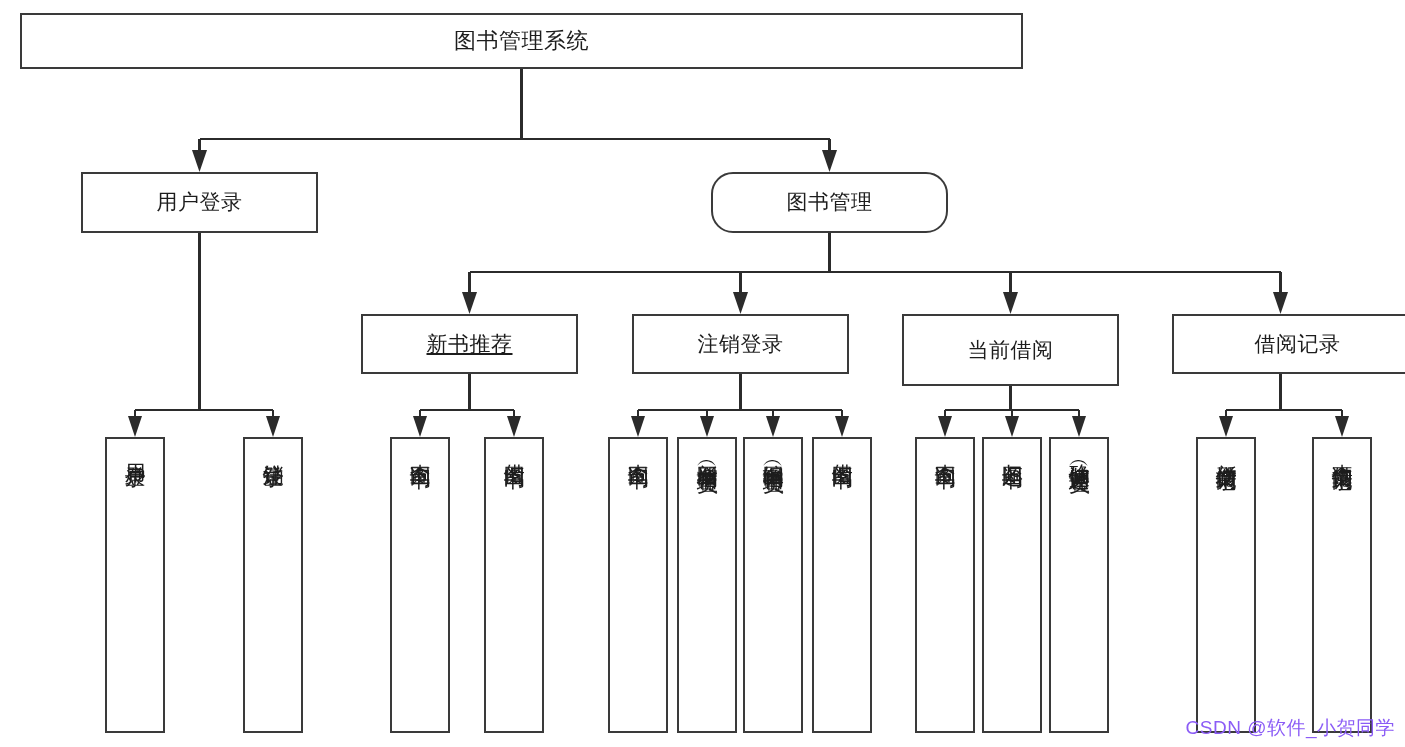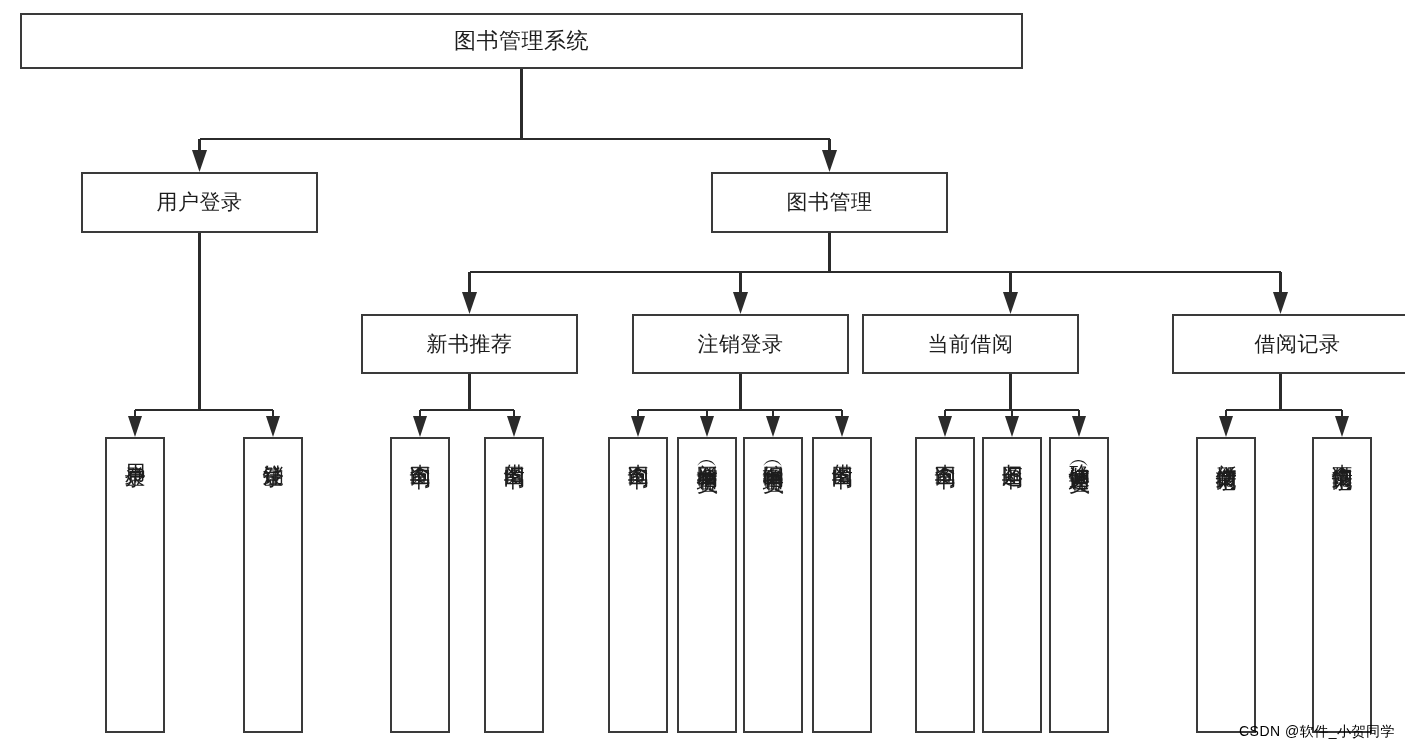--- a/index.html
+++ b/index.html
@@ -75,22 +75,22 @@
     line-height: 1.06;
     letter-spacing: 1.5px;
     white-space: nowrap;
     max-height: 100%;
   }
   
   #watermark {
     position: absolute;
     right: 10px;
     bottom: 6px;
-    font-size: 14px;
-    color: #000000;
+    font-size: 19px;
+    color: #8b5cf6;
     letter-spacing: 0.5px;
     z-index: 5;
     white-space: nowrap;
     user-select: none;
   }
 </style>
 </head>
 <body>
 
 <div id="canvas">
@@ -158,31 +158,31 @@
     <polygon points="1335,416 1349,416 1342,437"></polygon>
   </svg>
 
   <div class="node root" style="left:20px; top:13px; width:1003px; height:56px;">
     <span class="label">图书管理系统</span>
   </div>
 
   <div class="node branch" style="left:81px; top:172px; width:237px; height:61px;">
     <span class="label">用户登录</span>
   </div>
-  <div class="node branch" style="left:711px; top:172px; width:237px; height:61px;">
+  <div class="node branch" style="left:711px; top:172px; width:237px; height:61px;border-radius:22px;">
     <span class="label">图书管理</span>
   </div>
 
-  <div class="node branch" style="left:361px; top:314px; width:217px; height:60px;">
+  <div class="node branch" style="left:361px; top:314px; width:217px; height:60px;text-decoration:underline;">
     <span class="label">新书推荐</span>
   </div>
   <div class="node branch" style="left:632px; top:314px; width:217px; height:60px;">
     <span class="label">注销登录</span>
   </div>
-  <div class="node branch" style="left:862px; top:314px; width:217px; height:60px;">
+  <div class="node branch" style="left:902px; top:314px; width:217px; height:72px;">
     <span class="label">当前借阅</span>
   </div>
   <div class="node branch" style="left:1172px; top:314px; width:251px; height:60px;">
     <span class="label">借阅记录</span>
   </div>
 
   <div class="node leaf" style="left:105px; top:437px; width:60px; height:296px;">
     <span class="label">用户登录</span>
   </div>
   <div class="node leaf" style="left:243px; top:437px; width:60px; height:296px;">

